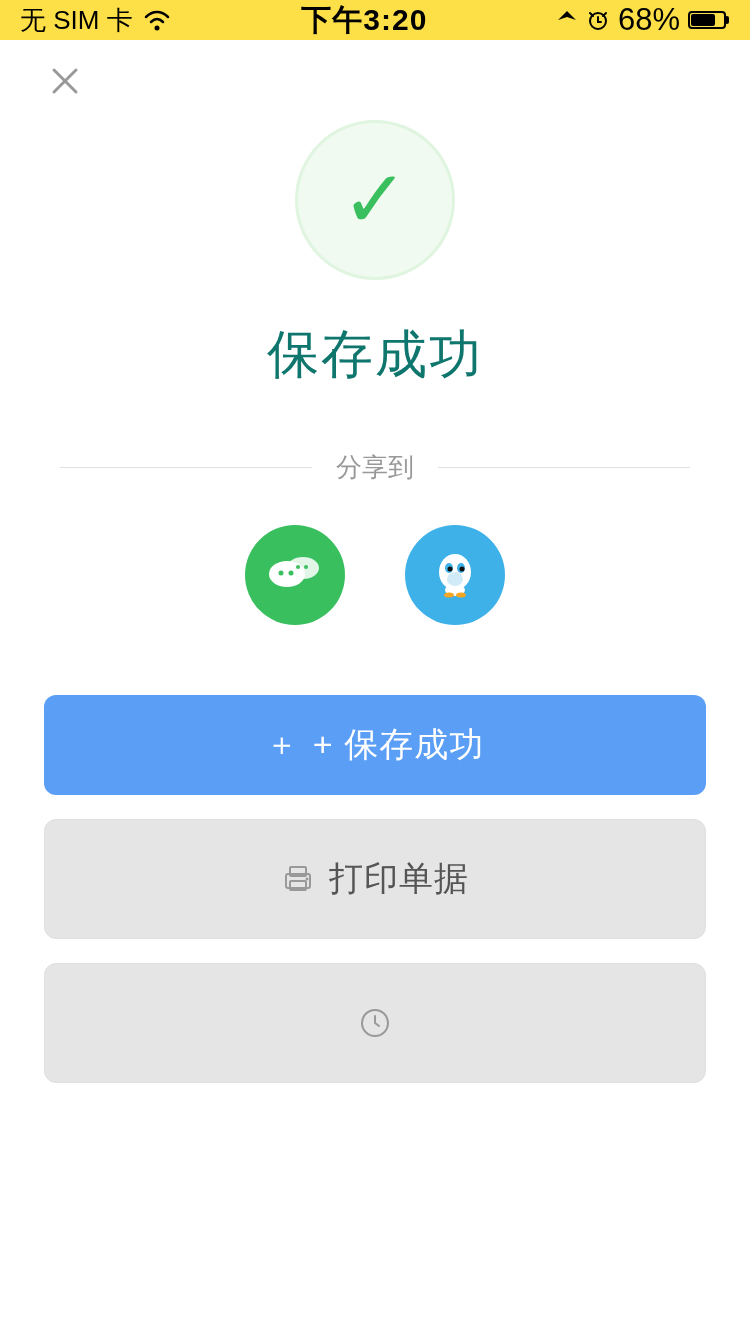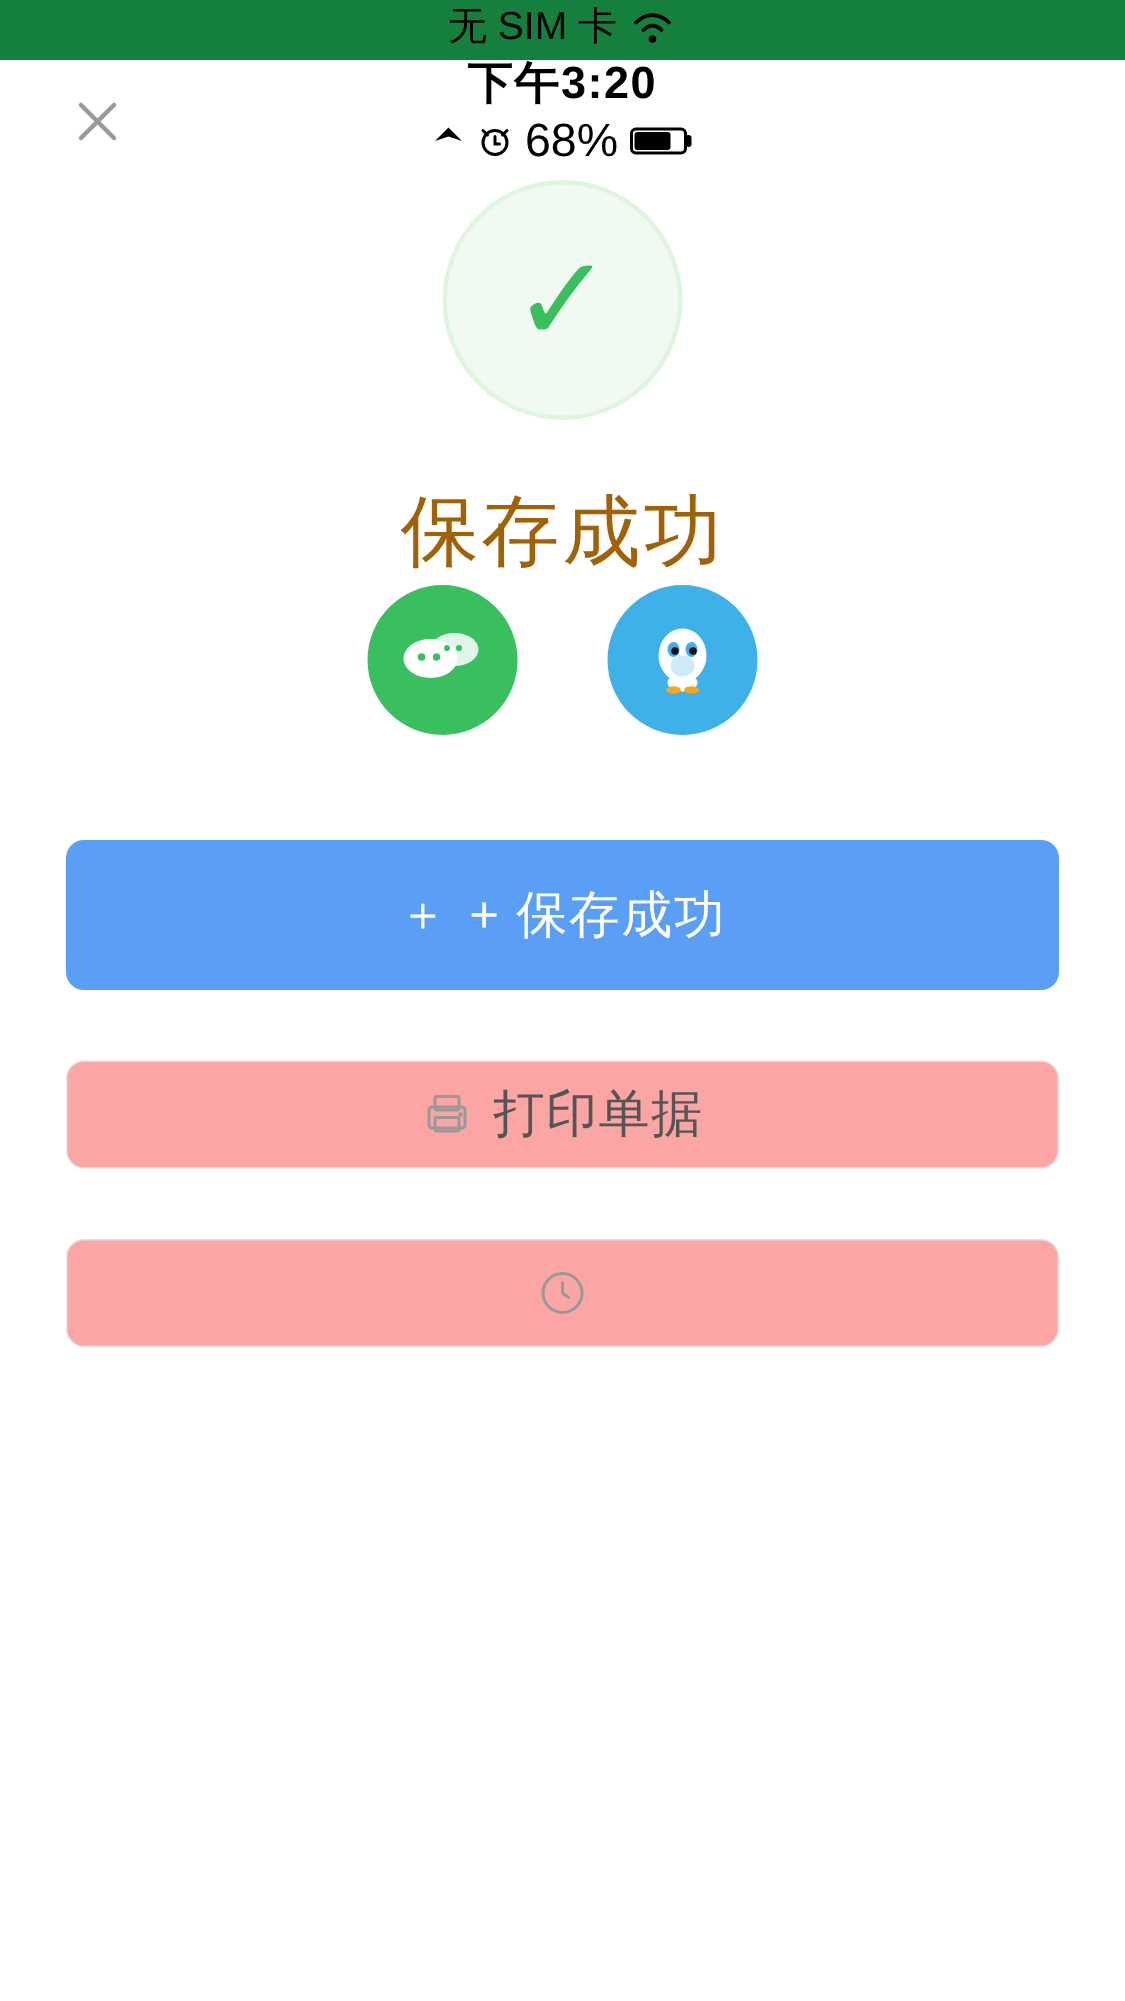--- a/index.html
+++ b/index.html
@@ -17,22 +17,21 @@
       overflow: hidden;
     }
 
     
     .status-bar {
       display: flex;
       justify-content: space-between;
       align-items: center;
       height: 40px;
       padding: 0 20px;
-      background: #15803d;
-      flex-direction: column;
+      background: #fde047;
     }
 
     .status-left {
       display: flex;
       align-items: center;
       gap: 8px;
       font-size: 26px;
       font-weight: 500;
       color: #000;
     }
@@ -95,21 +94,22 @@
     .checkmark {
       color: #3abf5e;
       font-size: 80px;
       line-height: 1;
     }
 
     
     .success-title {
       font-size: 52px;
       font-weight: 500;
-      color: #a16207;
+      color: #0f766e;
+      margin-bottom: 60px;
       letter-spacing: 2px;
     }
 
     
     .share-divider {
       width: 100%;
       display: flex;
       align-items: center;
       padding: 0 60px;
       margin-bottom: 40px;
@@ -172,33 +172,32 @@
       cursor: pointer;
       display: flex;
       align-items: center;
       justify-content: center;
       gap: 14px;
       letter-spacing: 1px;
     }
 
     .btn-secondary {
       width: 100%;
-      height: 72px;
-      background: #fca5a5;
+      height: 120px;
+      background: #e5e5e5;
       border: 1px solid #e0e0e0;
       border-radius: 12px;
       font-size: 34px;
       color: #555555;
       cursor: pointer;
       display: flex;
       align-items: center;
       justify-content: center;
       gap: 14px;
       letter-spacing: 1px;
-      margin-top: 23px;
     }
 
     .btn-icon {
       font-size: 32px;
       display: flex;
       align-items: center;
     }
   </style>
 </head>
 <body>
@@ -245,20 +244,25 @@
 </div>
 
 <div class="main-content">
 
   <div class="success-circle">
     <span class="checkmark">✓</span>
   </div>
 
   <div class="success-title">保存成功</div>
 
+  <div class="share-divider">
+    <div class="divider-line"></div>
+    <span class="divider-text">分享到</span>
+    <div class="divider-line"></div>
+  </div>
 
   <div class="share-icons">
 
     <div class="share-icon-btn wechat-icon">
       <svg width="60" height="54" viewBox="0 0 60 54" fill="none">
 
         <ellipse cx="22" cy="26" rx="18" ry="13" fill="white"></ellipse>
         <ellipse cx="38" cy="20" rx="16" ry="11" fill="white" opacity="0.85"></ellipse>
 
         <circle cx="16" cy="25" r="2.5" fill="#3abf5e"></circle>

